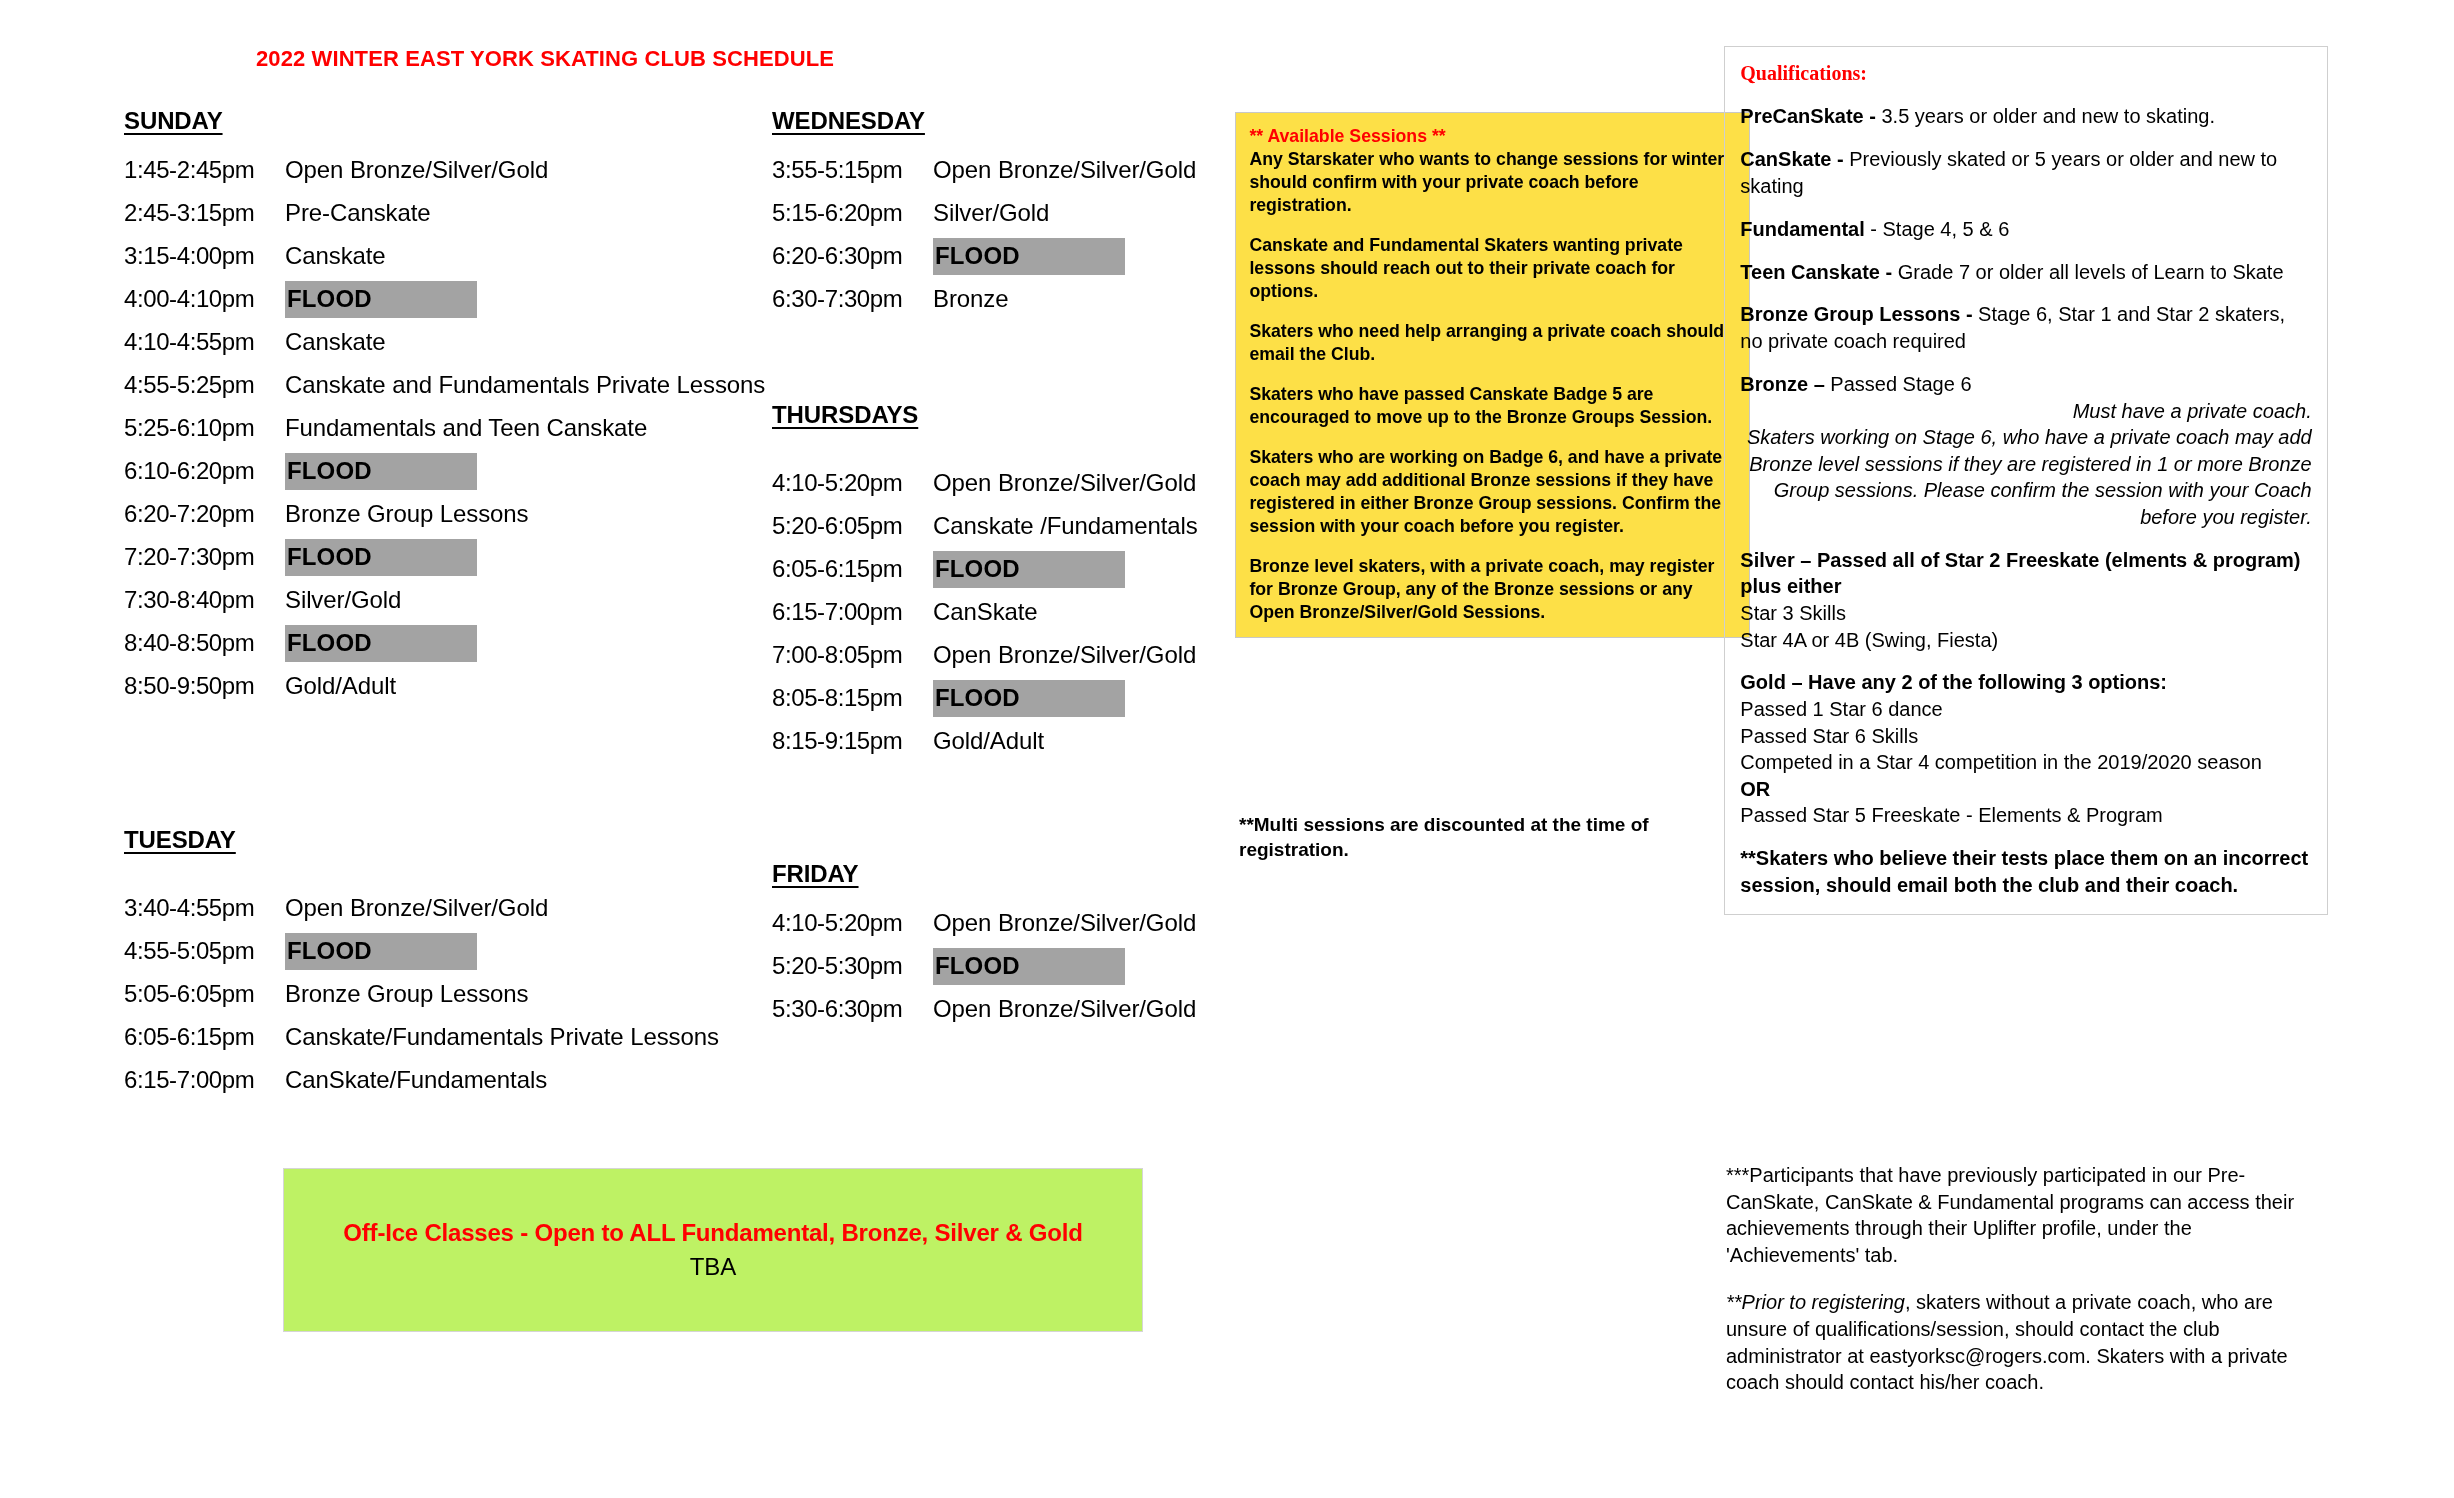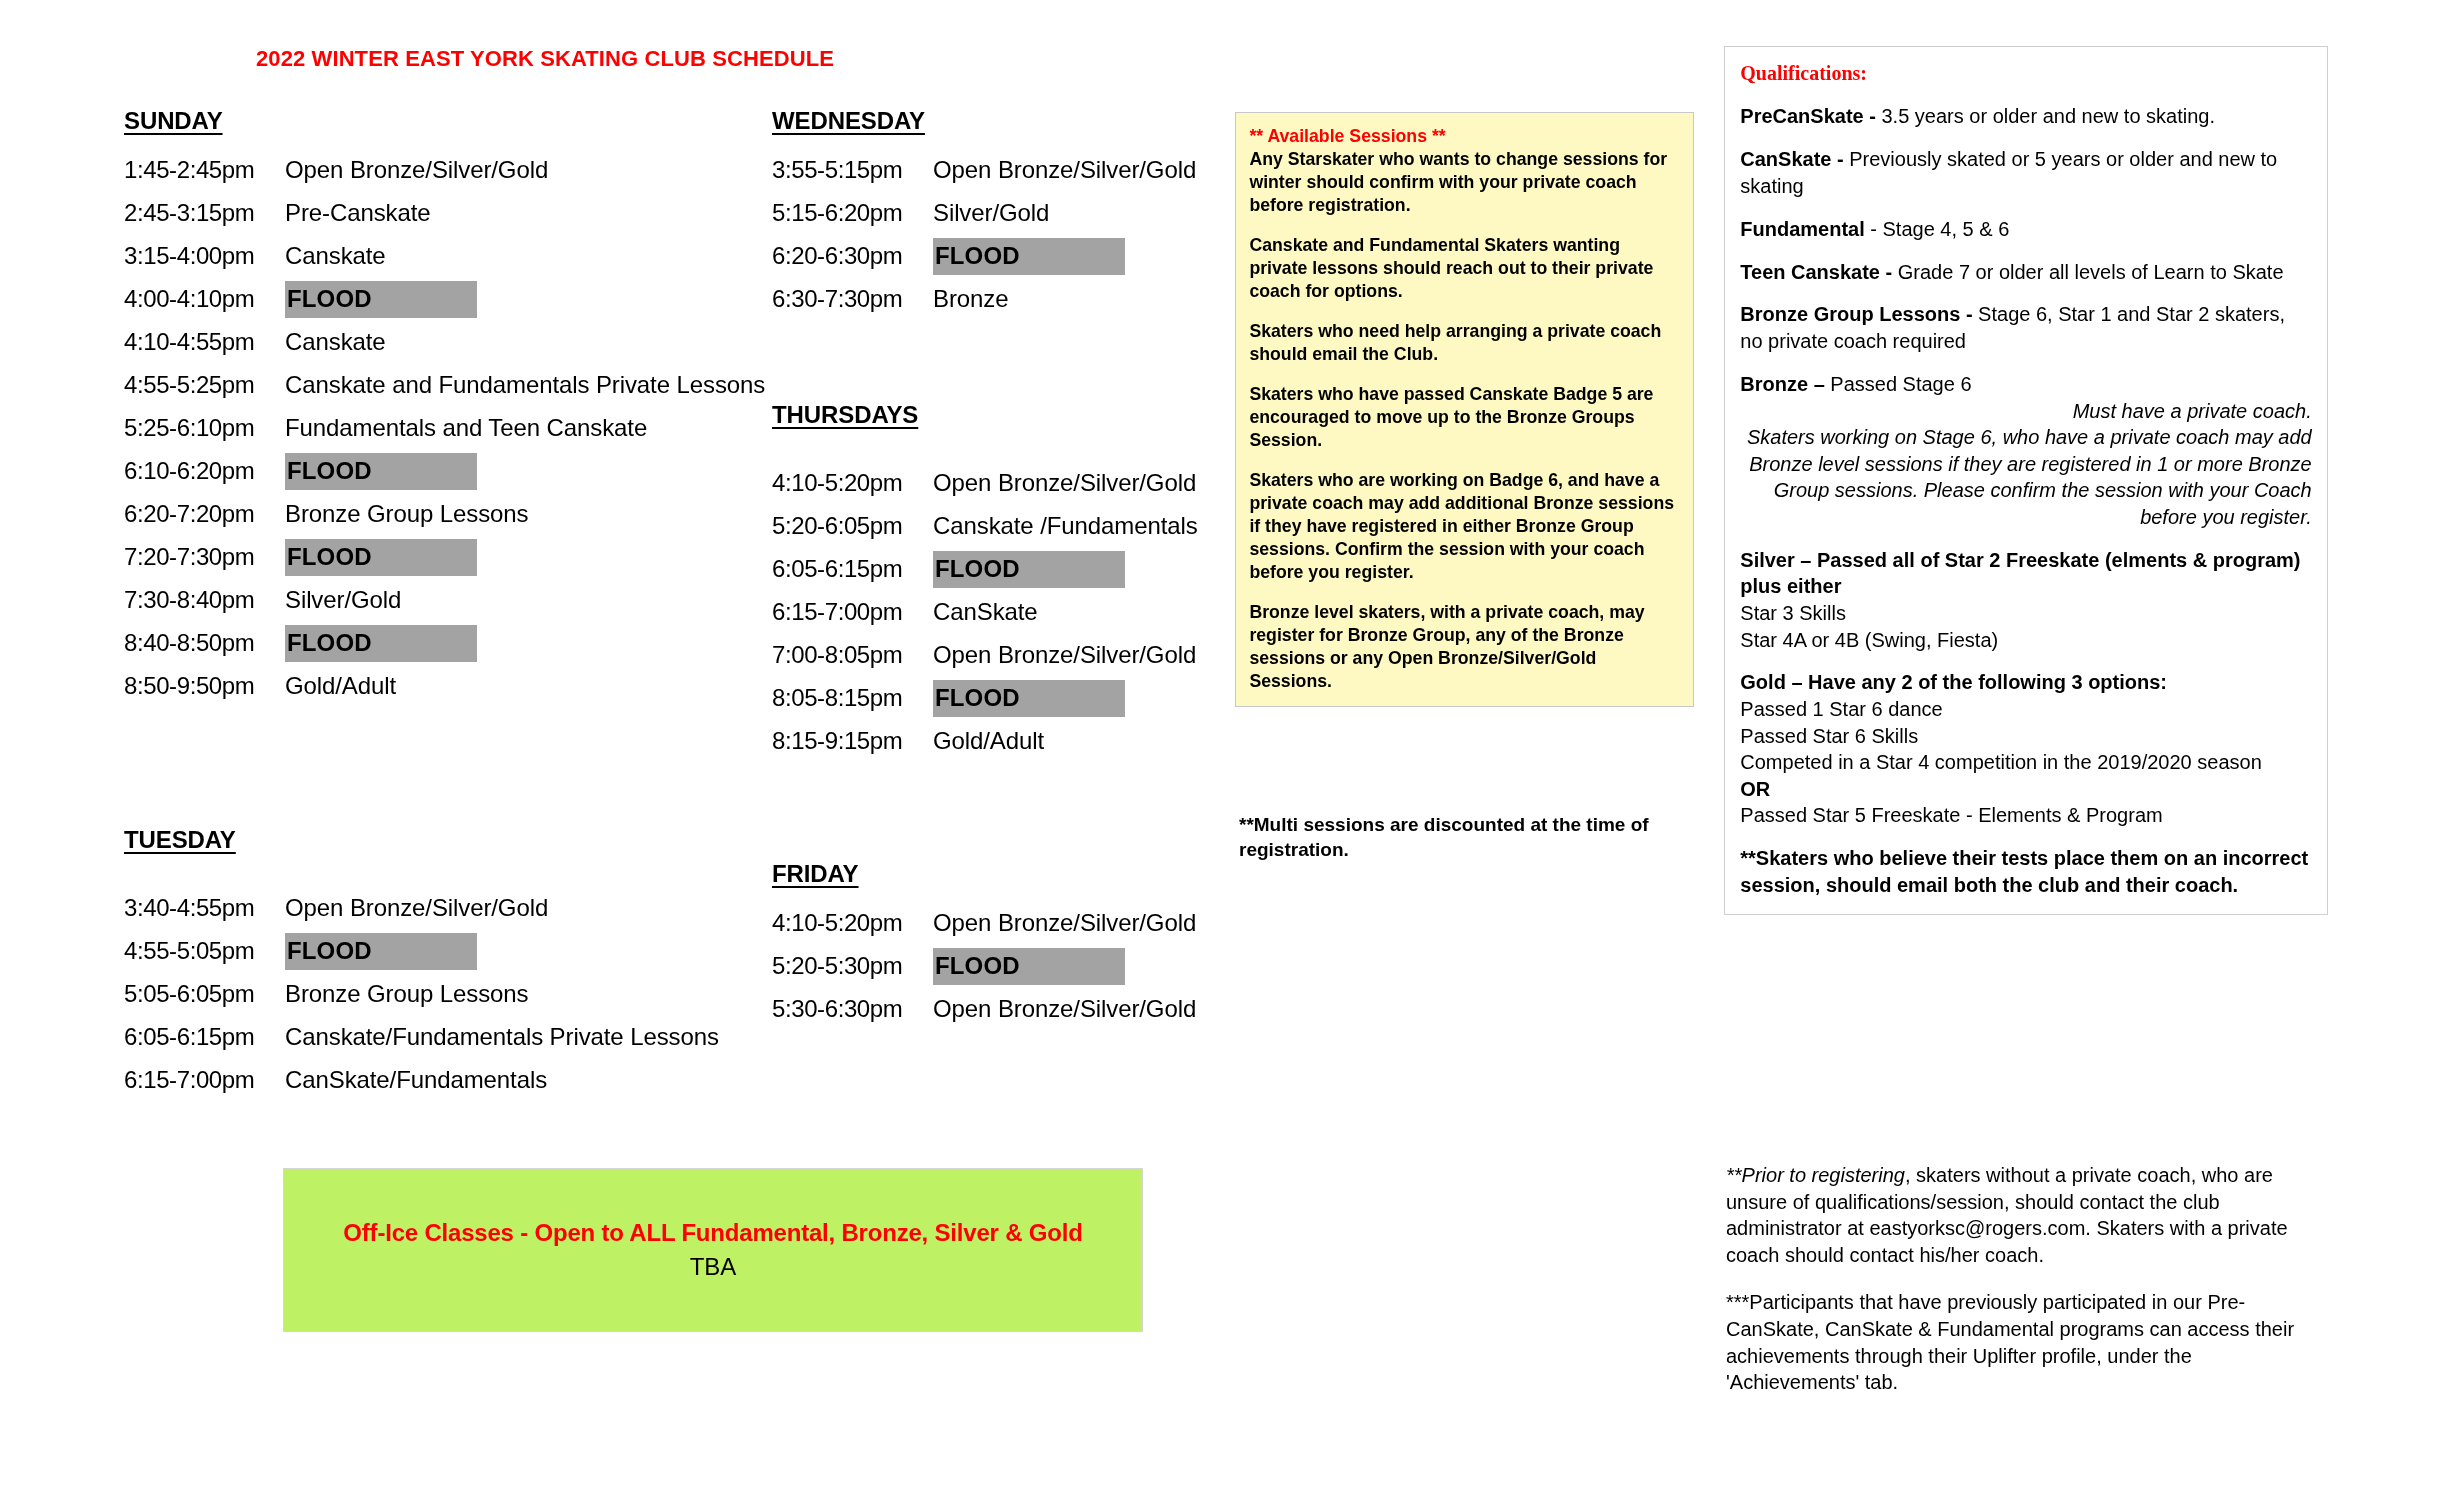--- a/index.html
+++ b/index.html
@@ -64,22 +64,22 @@
   #day-wednesday { left: 772px;  top: 107px; }
   #day-thursdays { left: 772px;  top: 401px; }
   #day-friday    { left: 772px;  top: 860px; }
   #day-thursdays .rows { margin-top: 32.5px; }
   #day-tuesday   .rows { margin-top: 32.5px; }
 
   
   #sessions-box {
     position: absolute;
     left: 1235px; top: 112px;
-    width: 459px;
-    background: #fef9c3;
+    width: 515px;
+    background: #fde047;
     border: 1px solid #C8C8C8;
     padding: 11.5px 13.4px 13.4px 13.4px;
     font-size: 17.7px;
     font-weight: bold;
     line-height: 1.30;
   }
   #sessions-box .ses-title { color: #FF0000; }
   #sessions-box p { margin: 0; }
   #sessions-box p + p { margin-top: 17px; }
 
@@ -344,16 +344,16 @@
         <span class="q-line">Passed Star 6 Skills</span>
         <span class="q-line">Competed in a Star 4 competition in the  2019/2020 season</span>
         <b class="q-line">OR</b>
         <span class="q-line">Passed Star 5 Freeskate - Elements &amp; Program</span>
       </div>
       <div class="q-item"><b>**Skaters who believe their tests place them on an incorrect session, should email both the club and their coach.</b></div>
     </div>
 </div>
 
 <div id="foot-notes">
+    <p><span>***Participants that have previously participated in our Pre-CanSkate, CanSkate &amp; Fundamental programs  can access their achievements through their Uplifter profile, under the 'Achievements' tab.</span></p>
     <p><i>**Prior to registering</i><span>, skaters without a private coach, who are unsure of qualifications/session, should contact the club administrator at eastyorksc@rogers.com. Skaters with a private coach should contact his/her coach.</span></p>
-    <p><span>***Participants that have previously participated in our Pre-CanSkate, CanSkate &amp; Fundamental programs  can access their achievements through their Uplifter profile, under the 'Achievements' tab.</span></p>
   </div>
 
 
 </body></html>

